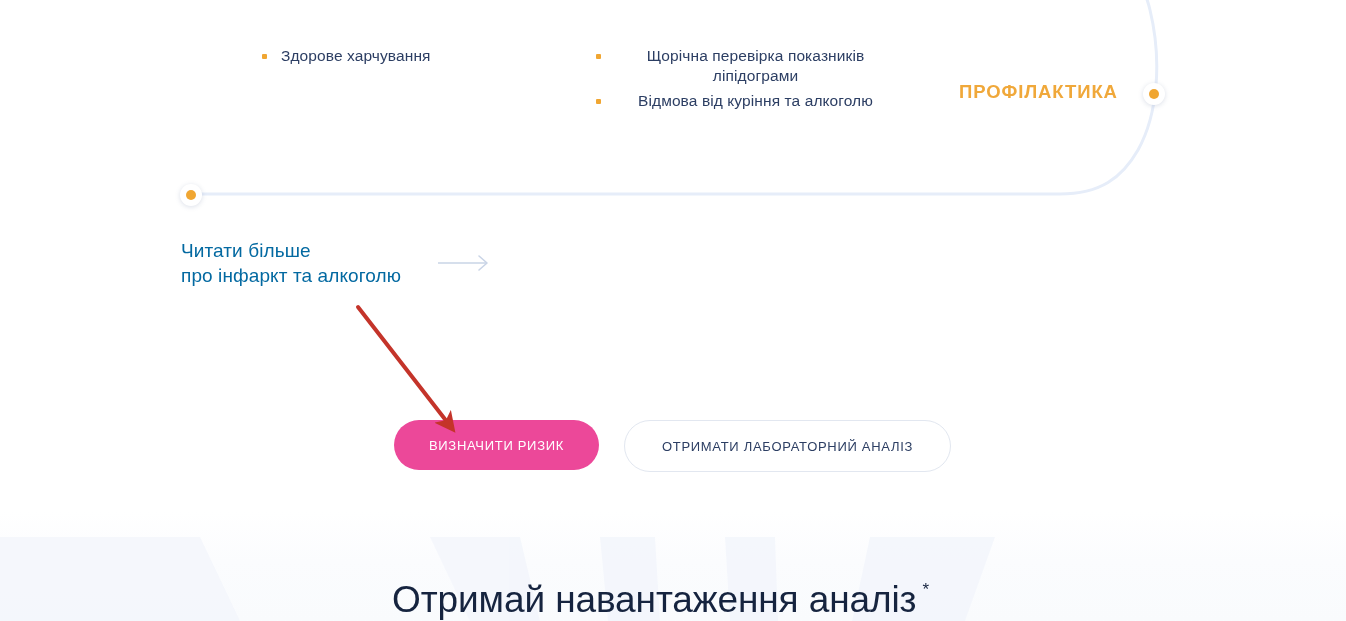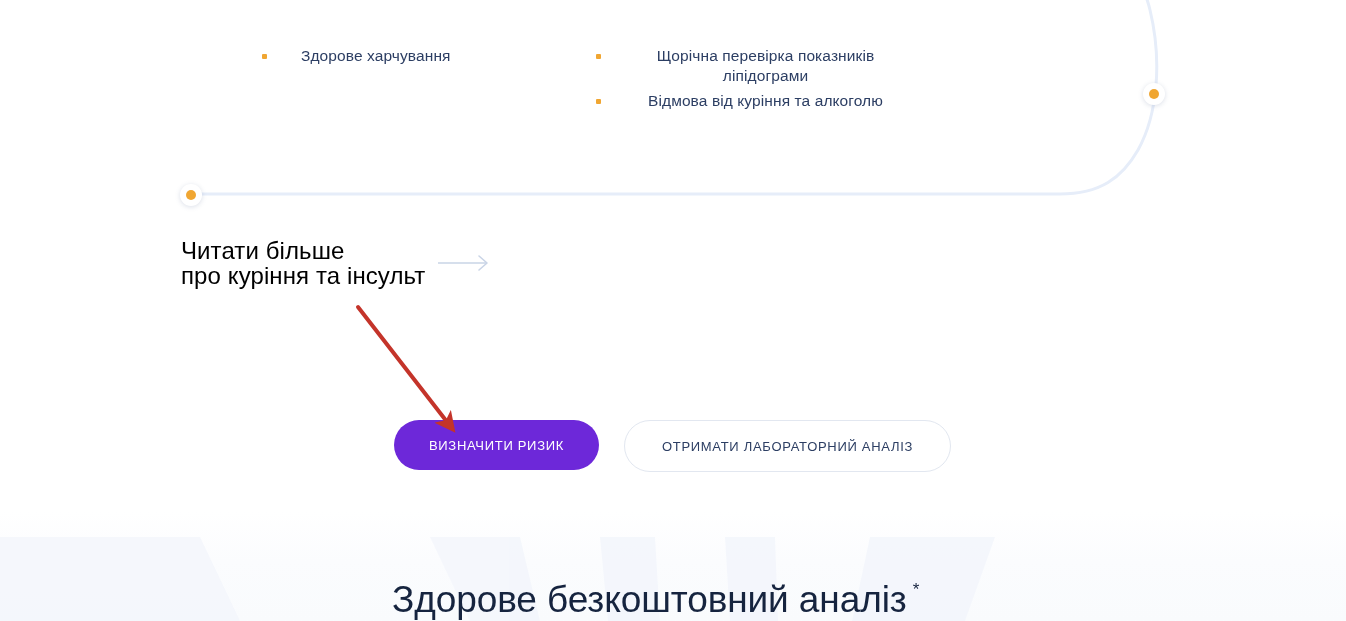--- a/index.html
+++ b/index.html
@@ -80,21 +80,20 @@
     line-height: 20px;
     color: #2C3E63;
   }
   .bullets-left  { left: 262px; top: 46px; width: 320px; }
   .bullets-right { left: 596px; top: 46px; width: 300px; text-align: center; }
 
   .bullet-row {
     display: flex;
     align-items: flex-start;
     margin-bottom: 4px;
-    gap: 20px;
   }
   .bullet-mark {
     flex: 0 0 auto;
     width: 5px; height: 5px;
     background: #F0A632;
     margin-top: 8px;
     margin-right: 14px;
     border-radius: 1px;
   }
   .bullet-text {
@@ -110,23 +109,23 @@
     font-weight: bold;
     letter-spacing: 0.9px;
     color: #F0A83A;
     white-space: nowrap;
   }
 
   
   .readmore {
     position: absolute;
     left: 181px; top: 238px;
-    font-size: 24px;
+    font-size: 19px;
     line-height: 25px;
-    color: #000000;
+    color: #0369a1;
     letter-spacing: 0.1px;
   }
   .readmore-line { white-space: nowrap; }
 
   .readmore-arrow {
     position: absolute;
     left: 437px; top: 252px;
     width: 56px; height: 22px;
   }
 
@@ -139,21 +138,21 @@
     box-sizing: border-box;
     font-size: 13px;
     letter-spacing: 0.7px;
     cursor: pointer;
     user-select: none;
   }
   .btn-primary {
     left: 394px; top: 420px;
     width: 205px; height: 50px;
     border-radius: 25px;
-    background: #6d28d9;
+    background: #ec4899;
     color: #ffffff;
   }
   .btn-secondary {
     left: 624px; top: 420px;
     width: 327px; height: 52px;
     border-radius: 26px;
     background: #ffffff;
     border: 1px solid #E2E7F0;
     color: #2C3E63;
     text-align: right;
@@ -223,38 +222,39 @@
     <div class="bullet-row">
       <span class="bullet-mark"></span>
       <span class="bullet-text">Щорічна перевірка показників ліпідограми</span>
     </div>
     <div class="bullet-row" style="margin-top:5px;">
       <span class="bullet-mark"></span>
       <span class="bullet-text">Відмова від куріння та алкоголю</span>
     </div>
   </div>
 
+  <div class="prevention-label">ПРОФІЛАКТИКА</div>
 
   <div class="readmore">
     <div class="readmore-line">Читати більше</div>
-    <div class="readmore-line">про куріння та інсульт</div>
+    <div class="readmore-line">про інфаркт та алкоголю</div>
   </div>
 
   <div class="readmore-arrow">
     <svg width="56" height="22" viewBox="0 0 56 22" xmlns="http://www.w3.org/2000/svg">
       <line x1="1" y1="11" x2="50" y2="11" stroke="#C9D4E6" stroke-width="1.6"></line>
       <polyline points="42,4 50,11 42,18" fill="none" stroke="#C9D4E6" stroke-width="1.6" stroke-linecap="round" stroke-linejoin="round"></polyline>
     </svg>
   </div>
 
   <div class="btn btn-primary">ВИЗНАЧИТИ РИЗИК</div>
   <div class="btn btn-secondary">ОТРИМАТИ ЛАБОРАТОРНИЙ АНАЛІЗ</div>
 
   <div class="bottom-heading">
-    <span>Здорове безкоштовний аналіз</span><span class="star">*</span>
+    <span>Отримай навантаження аналіз</span><span class="star">*</span>
   </div>
 
   <svg class="annot-svg" viewBox="0 0 1346 621" xmlns="http://www.w3.org/2000/svg">
     <defs>
       <marker id="redhead" markerWidth="5.2" markerHeight="5.2" refX="3.4" refY="2.6" orient="auto" markerUnits="strokeWidth">
         <path d="M0,0 L5.2,2.6 L0,5.2 L1.3,2.6 z" fill="#C4342A"></path>
       </marker>
     </defs>
     <line x1="358" y1="307" x2="451" y2="427" stroke="#C4342A" stroke-width="4" stroke-linecap="round" marker-end="url(#redhead)"></line>
   </svg>

